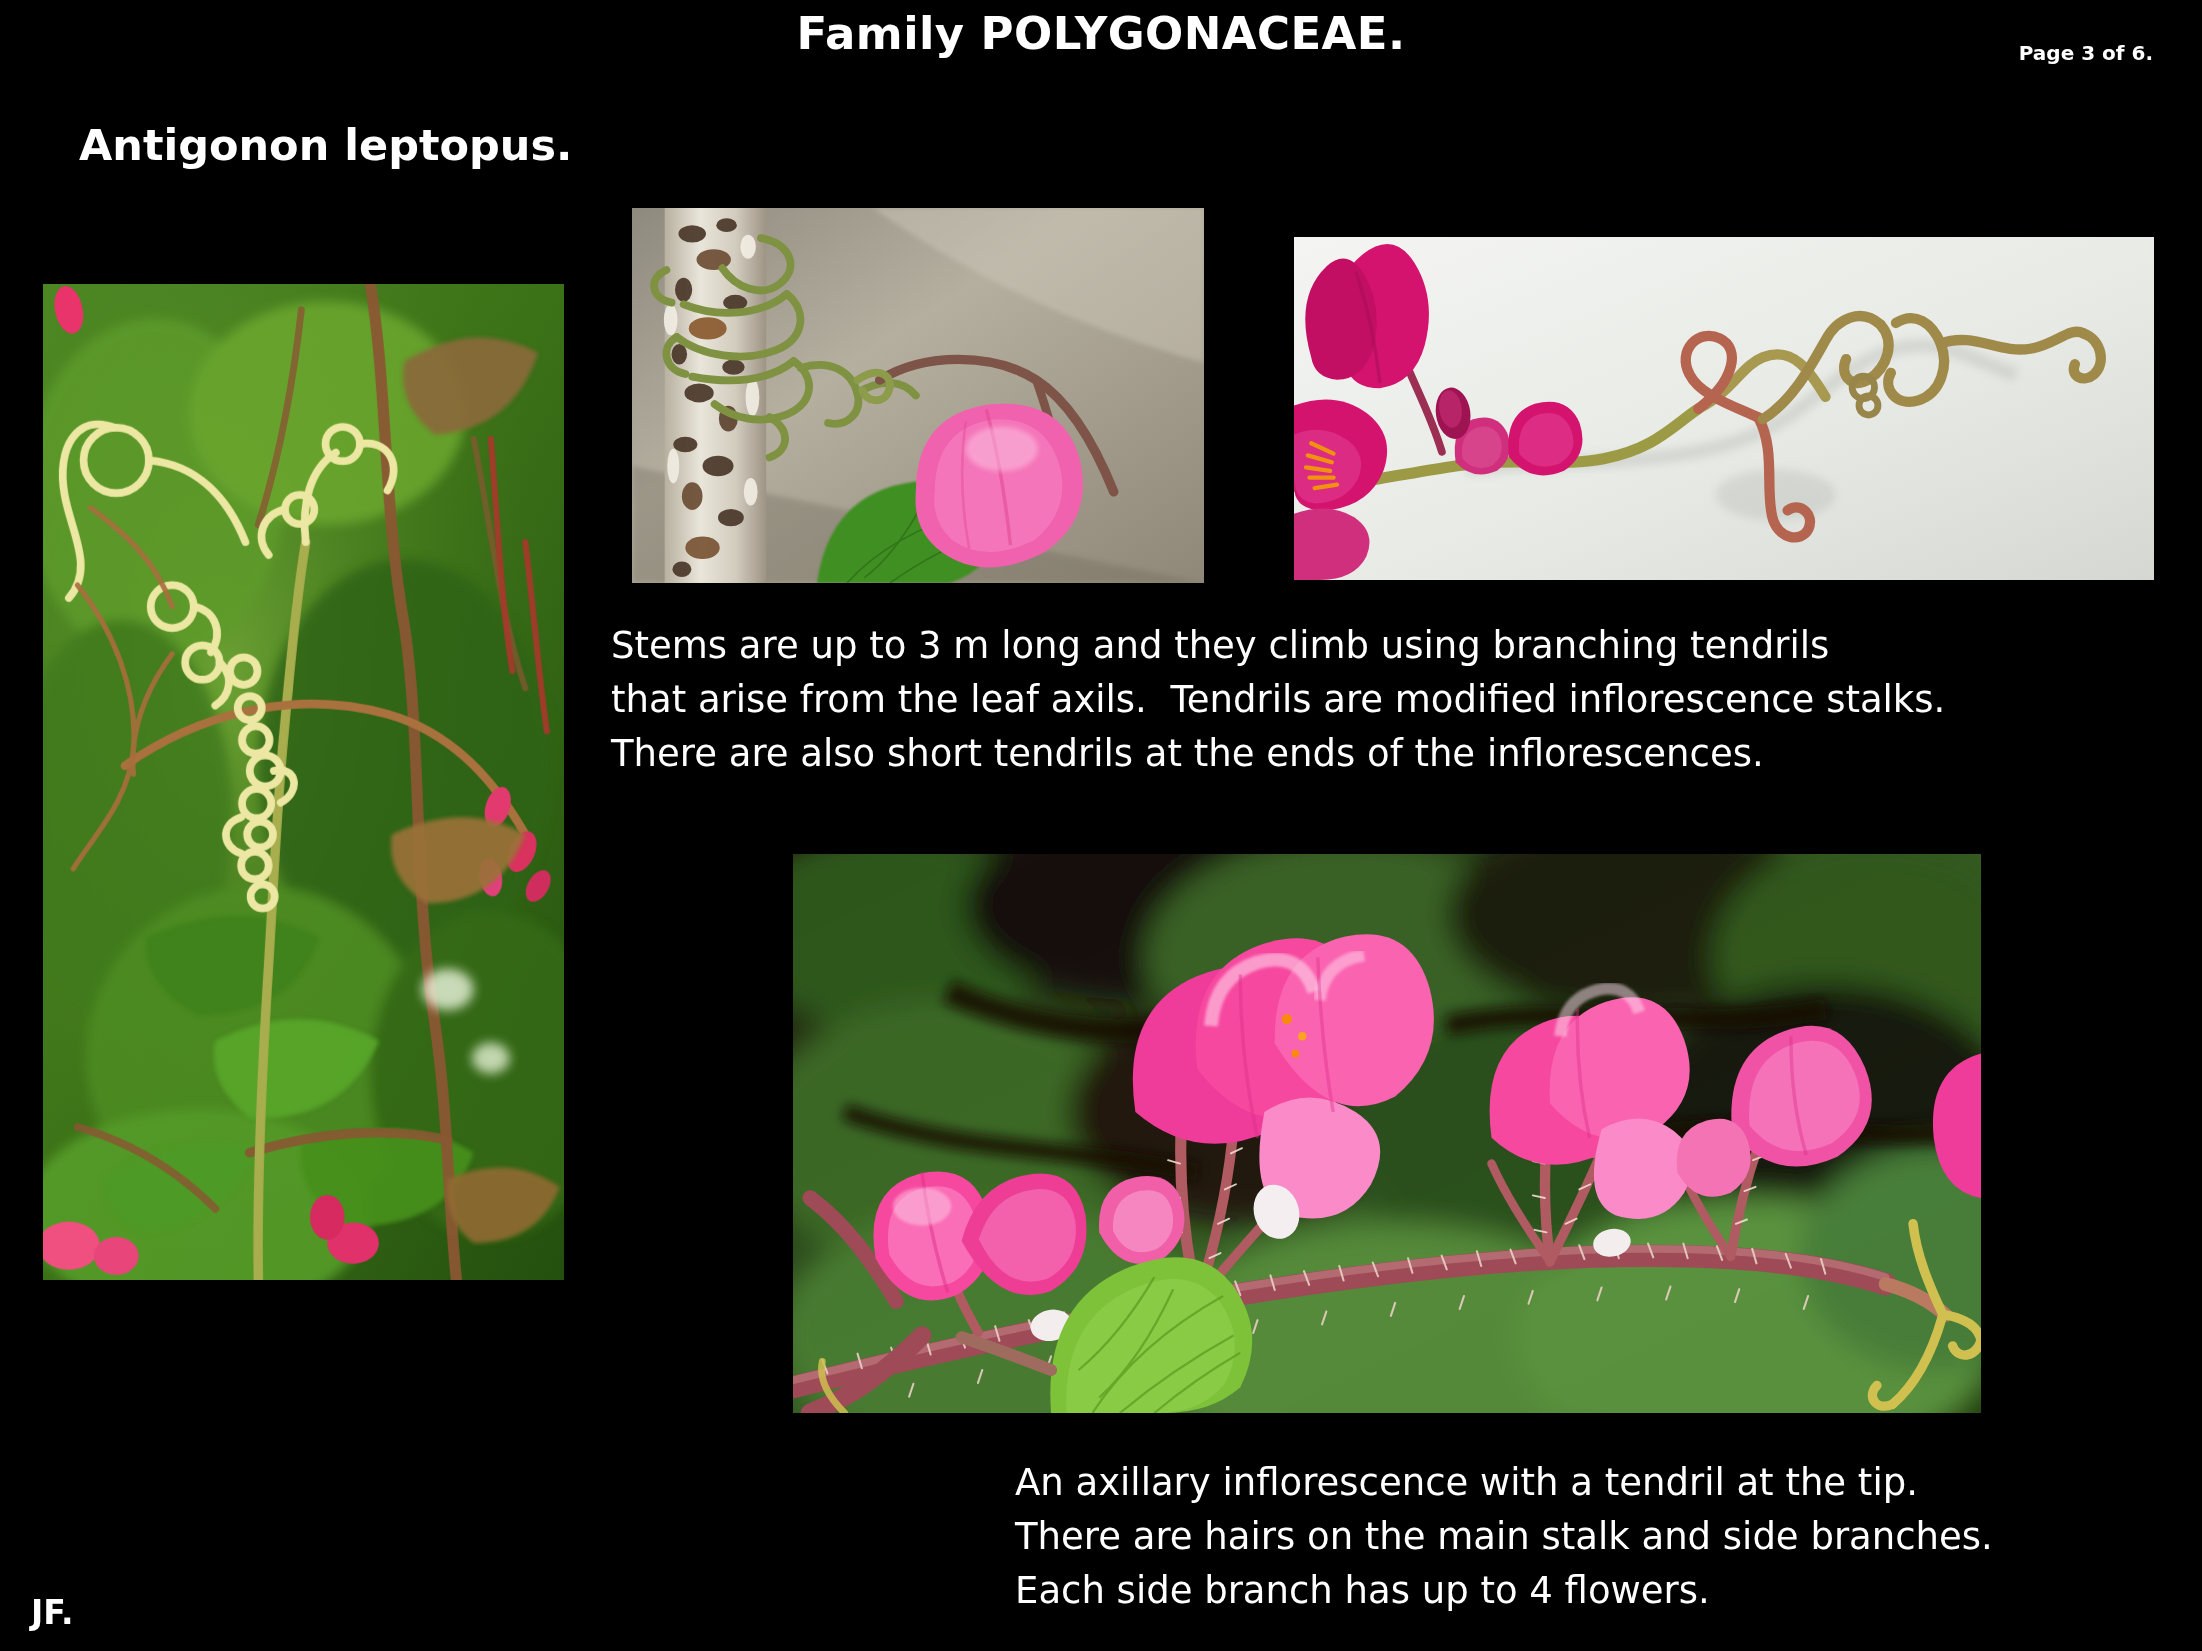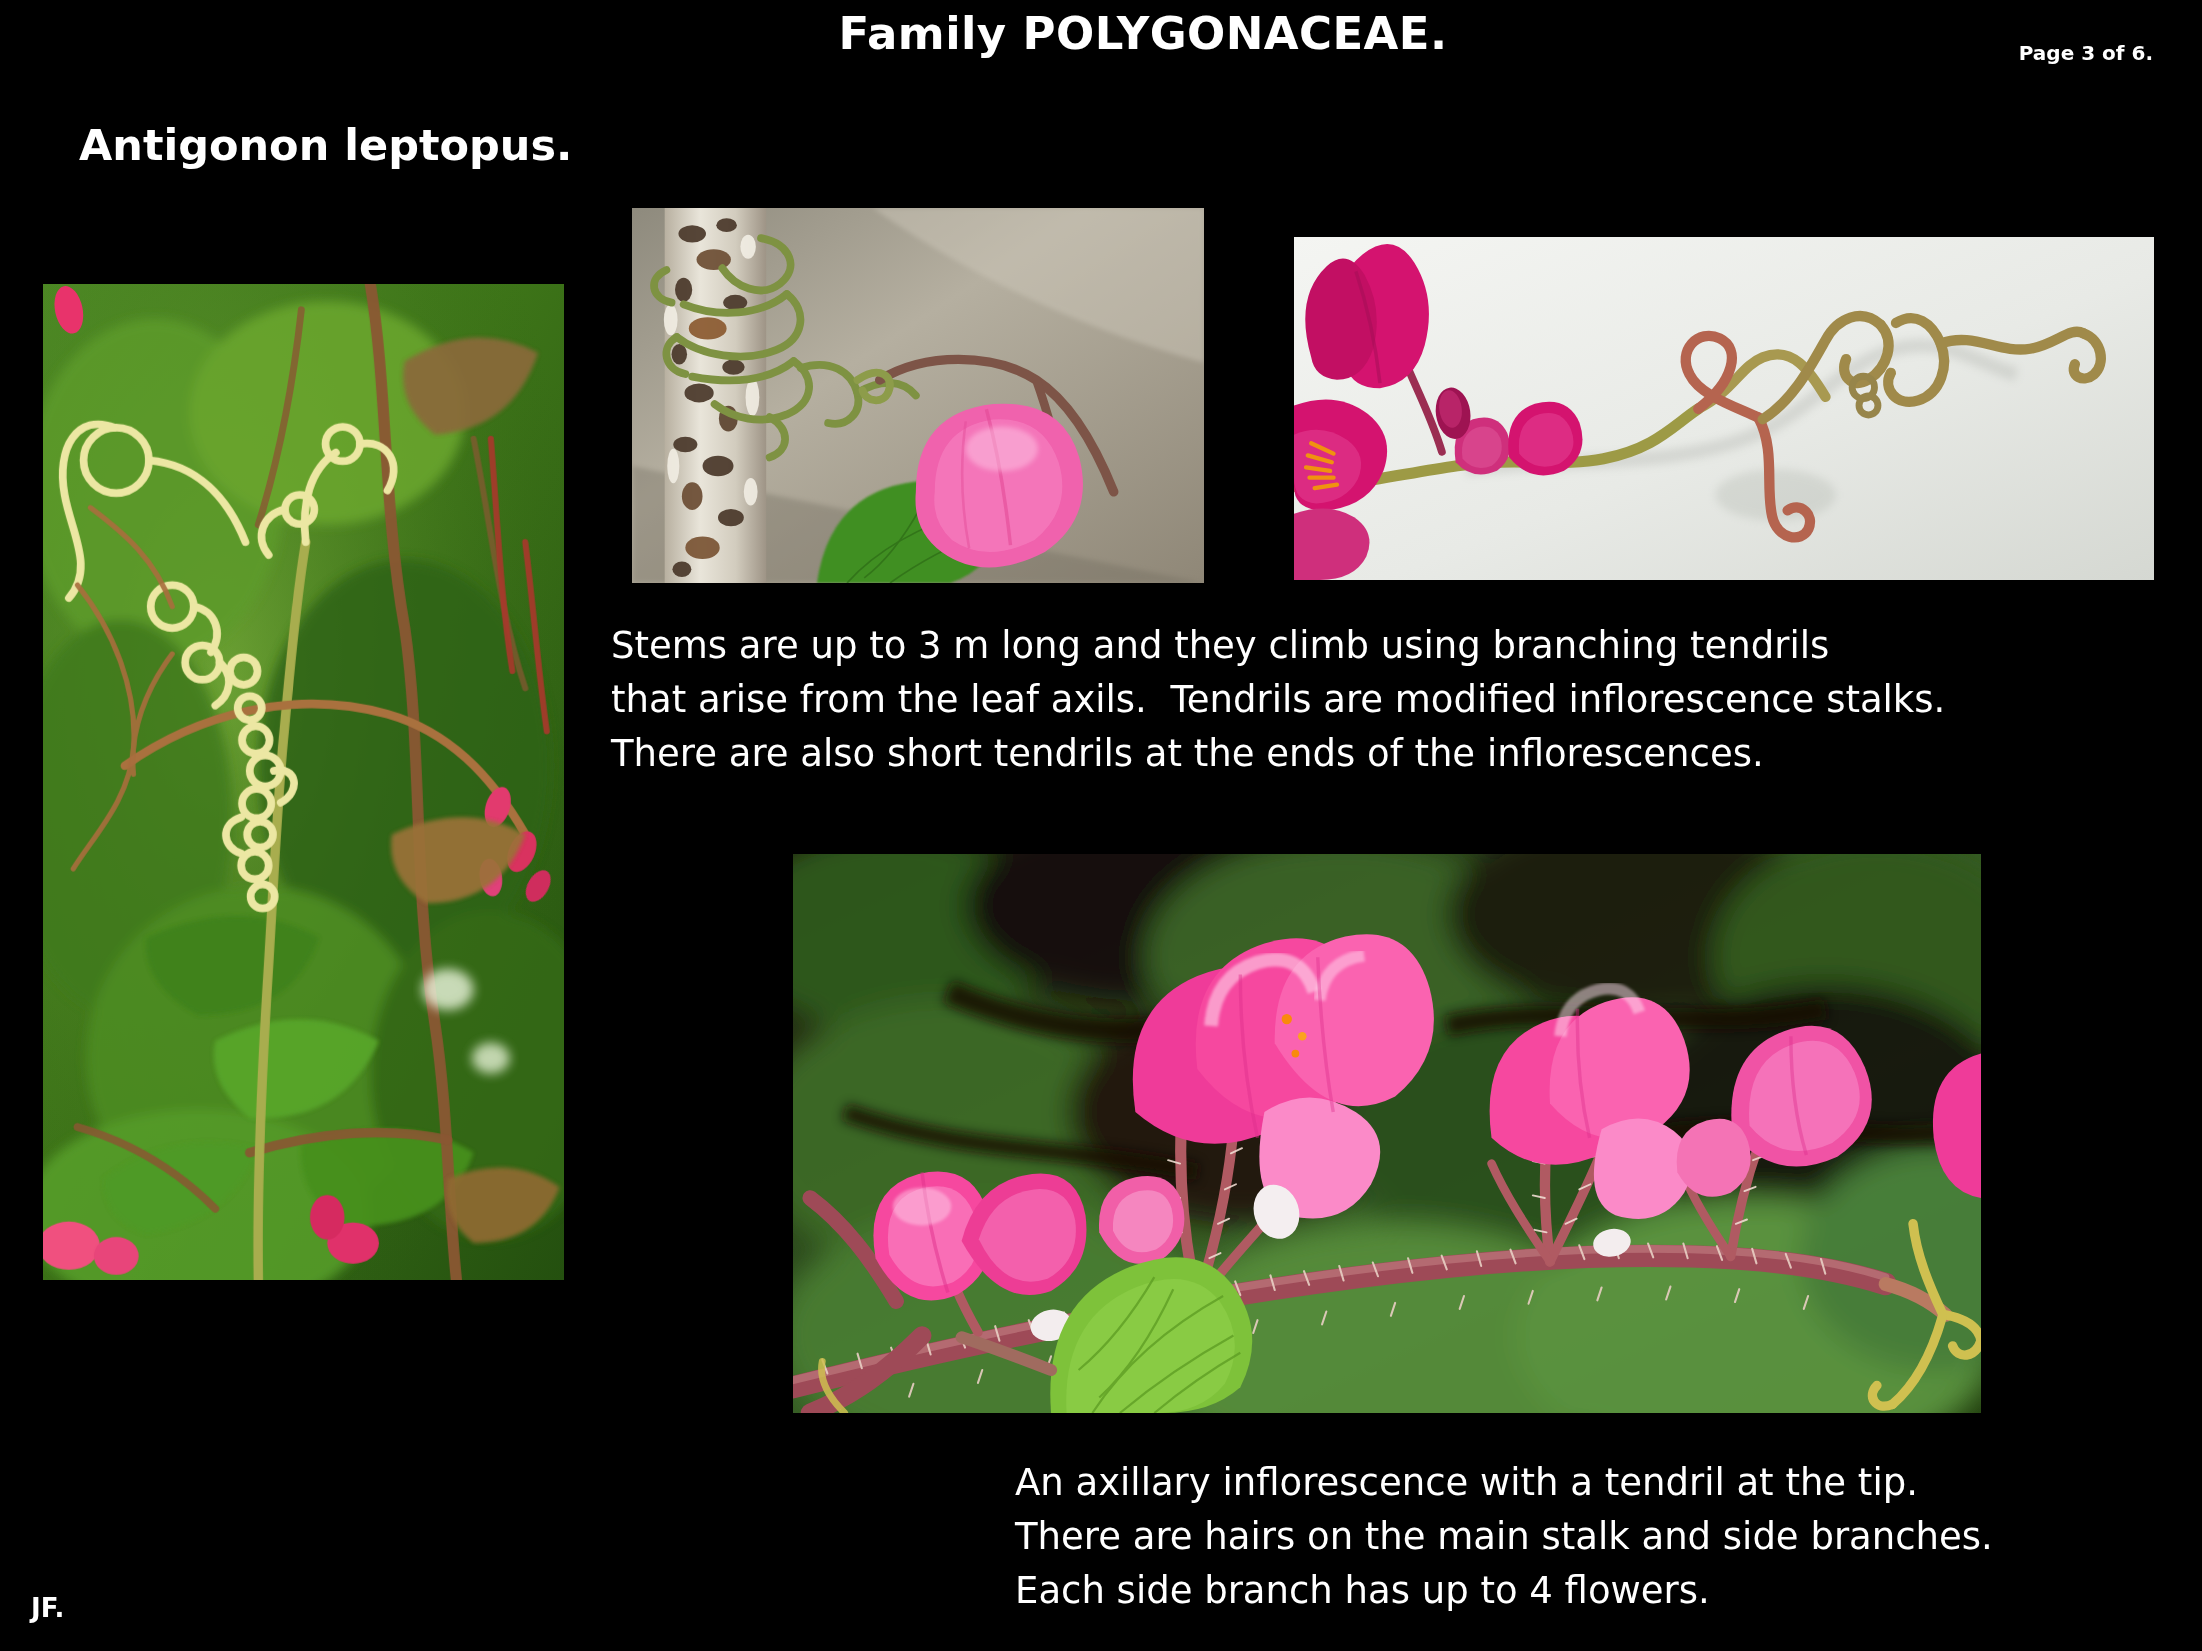--- a/index.html
+++ b/index.html
@@ -5,21 +5,21 @@
   html,body{margin:0;padding:0;background:#000;}
   body{
     width:2203px;height:1652px;position:relative;overflow:hidden;
     font-family:"DejaVu Sans","Liberation Sans",sans-serif;
     color:#fff;background:#000;
   }
   .slide{position:absolute;inset:0;background:#000;}
 
   
   .hdr-title{
-    position:absolute;left:756px;top:6.9px;width:774px;text-align:center;
+    position:absolute;left:714px;top:6.9px;width:774px;text-align:center;
     font-size:45px;font-weight:700;letter-spacing:0.4px;
     font-family:"DejaVu Sans","Liberation Sans",sans-serif;
     color:#fff;white-space:nowrap;
   }
   .hdr-page{
     position:absolute;right:50px;top:41px;
     font-size:20px;font-weight:700;color:#fff;white-space:nowrap;
   }
   .species{
     position:absolute;left:79px;top:120px;
@@ -28,21 +28,21 @@
   }
   .para{
     position:absolute;color:#fff;
     font-size:37px;line-height:54px;font-weight:400;white-space:pre;
     font-family:"DejaVu Sans","Liberation Sans",sans-serif;
   }
   .para-stems{left:611px;top:619px;}
   .para-infl{left:1015px;top:1456px;}
   .sig{
     position:absolute;left:31px;top:1593px;
-    font-size:26px;font-weight:700;color:#fff;
+    font-size:33px;font-weight:700;color:#fff;
   }
 
   
   .photo{position:absolute;overflow:hidden;background:#111;}
   #photo-tendrils-vine{left:43px;  top:284px;  width:521px;  height:996px;}
   #photo-trunk-tendril{left:632px; top:208px;  width:572px;  height:375px;}
   #photo-wall-tendril{ left:1294px;top:237px;  width:860px; height:343px;}
   #photo-inflorescence{left:793px; top:854px;  width:1188px; height:559px;}
   .photo svg{display:block;width:100%;height:100%;}
 </style>

